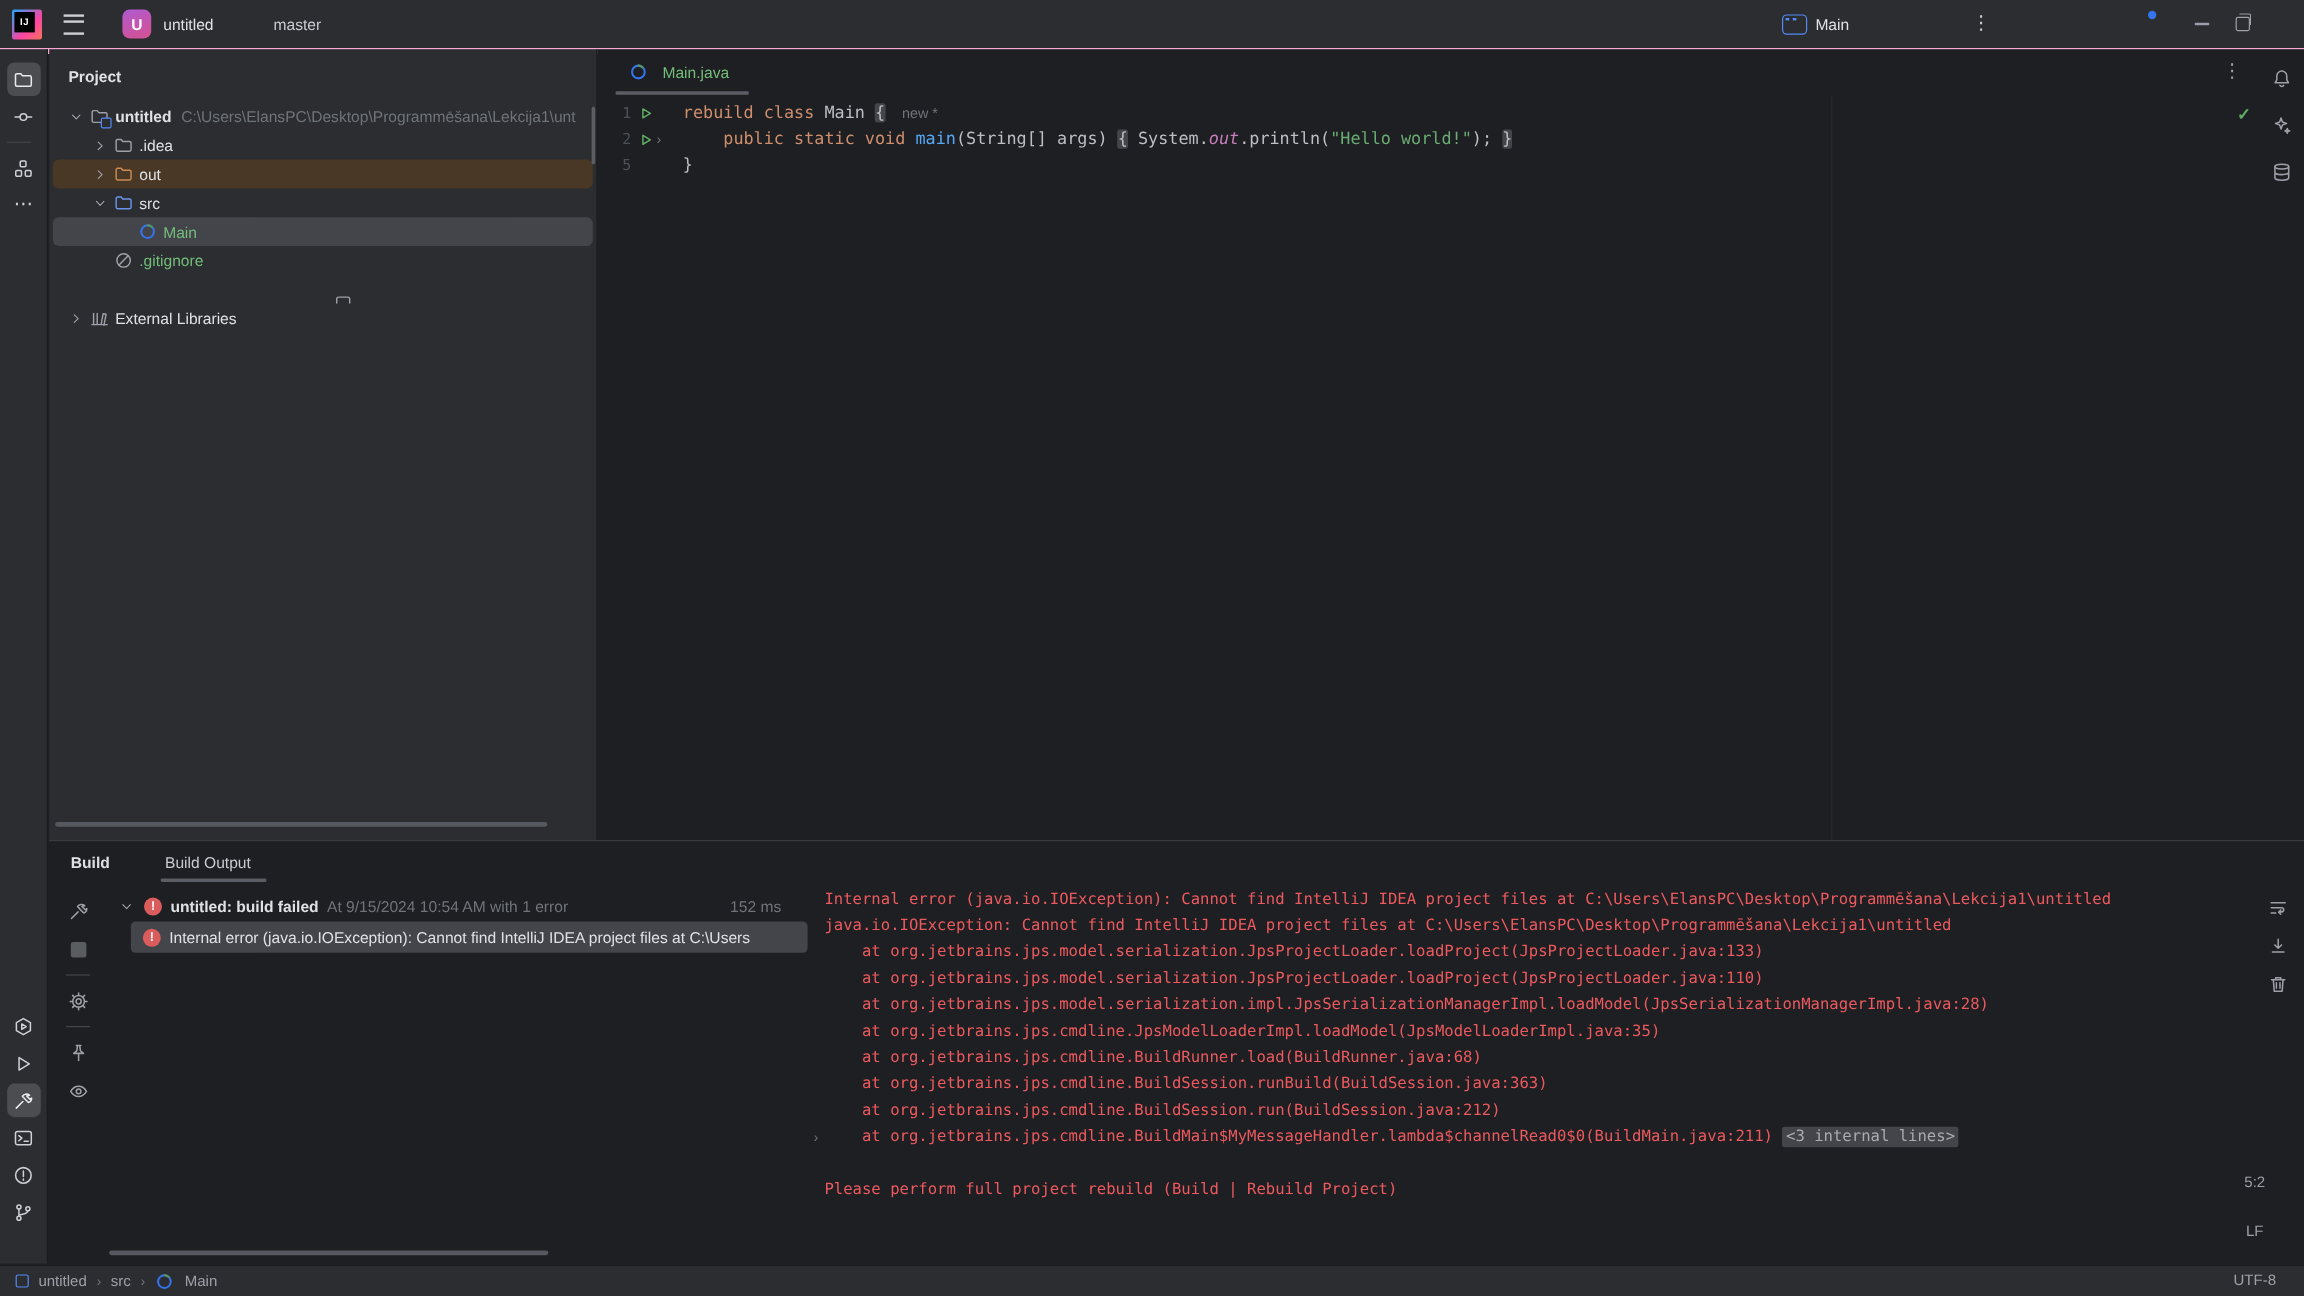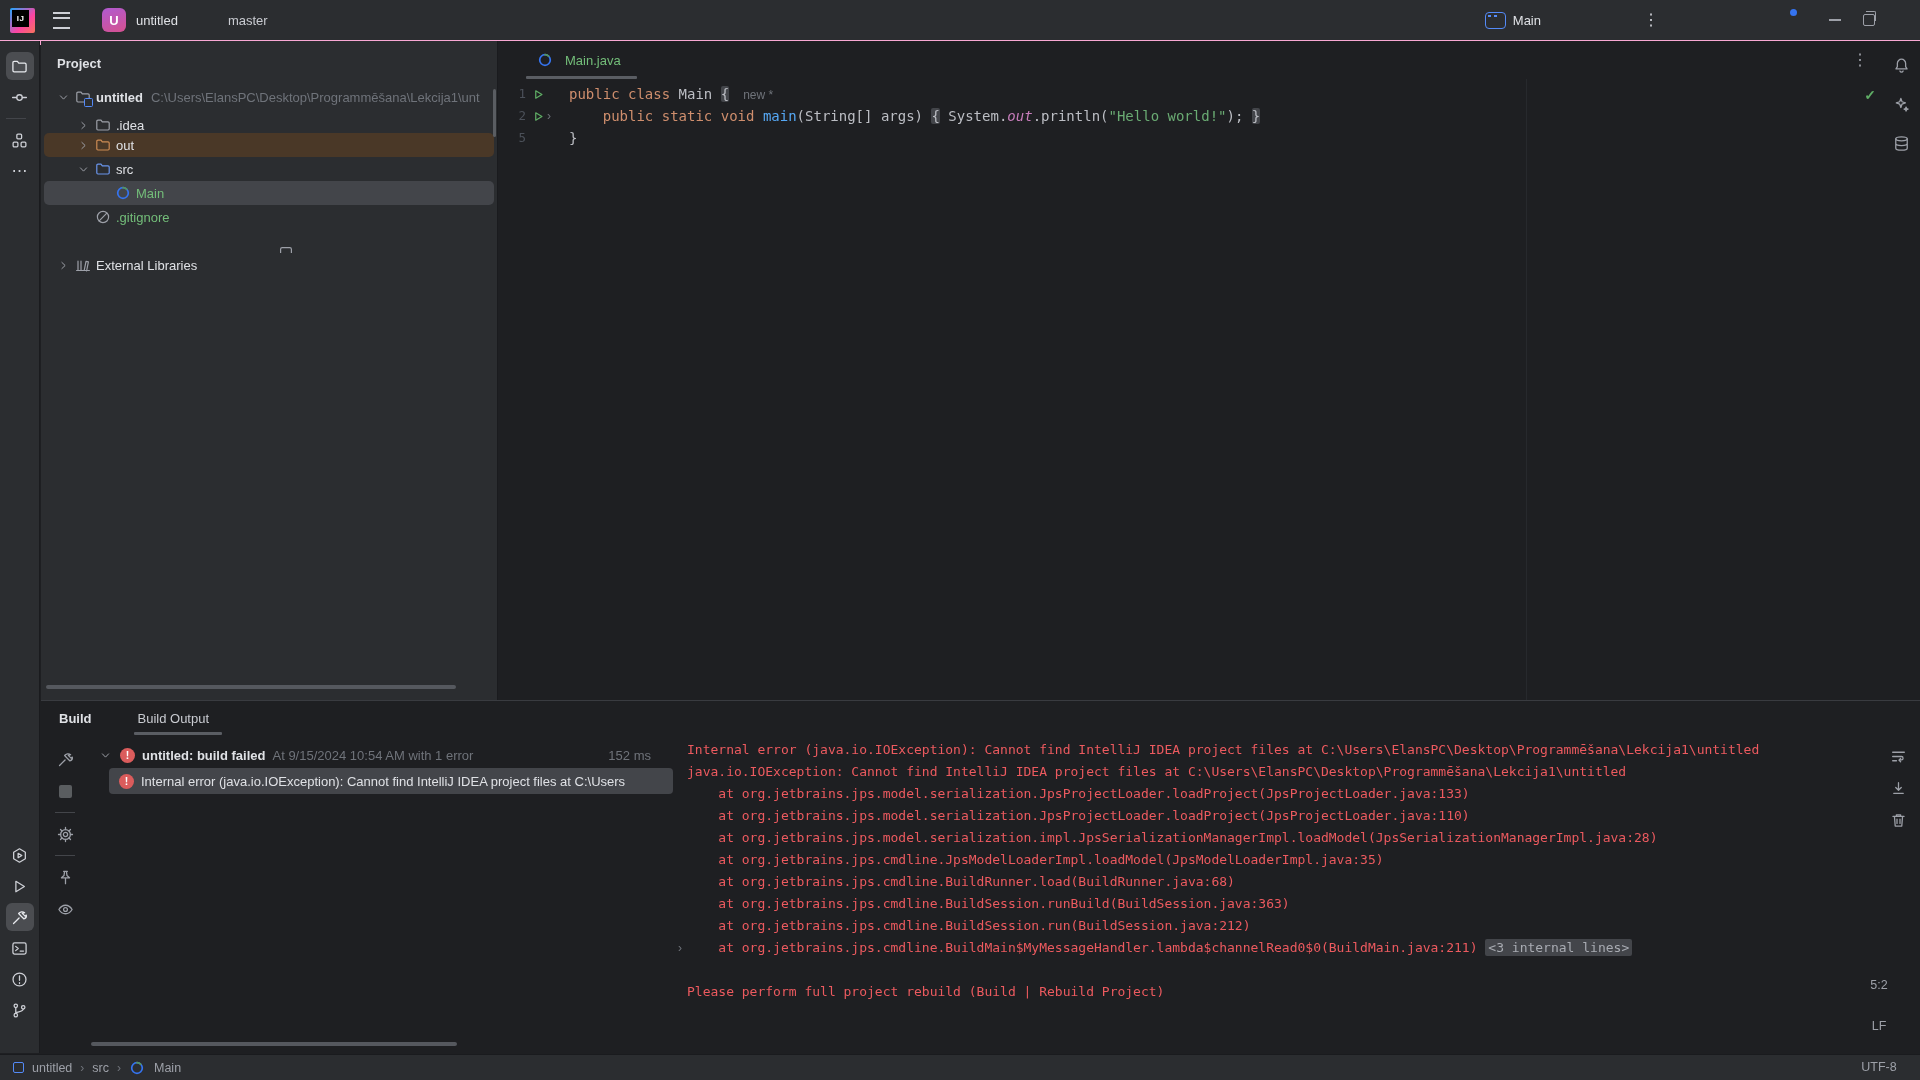--- a/index.html
+++ b/index.html
@@ -68,21 +68,21 @@
   .rootbadge{position:absolute;right:-2px;bottom:-1px;width:7px;height:7px;border:1.4px solid #548af7;border-radius:1.5px;background:#2b2d30;}
   .tlabel{color:#dfe1e5}
   .tlabel.bold{font-weight:bold}
   .tlabel.new{color:#73bd79}
   .tpath{color:#6f737a;margin-left:8px;}
   .pv-scroll{position:absolute;top:48px;right:1px;width:3px;height:48px;background:#5a5d62;border-radius:2px;}
   .ph-scroll{position:absolute;bottom:11px;left:5px;width:410px;height:4px;background:#55585e;border-radius:2px;}
 
   
   .editor{position:absolute;top:41px;left:498px;right:0;bottom:380px;background:#1e1f22;overflow:hidden;}
-  .tabbar{height:38px;display:flex;align-items:flex-end;padding-left:25px;position:relative;}
+  .tabbar{height:38px;display:flex;align-items:flex-end;padding-left:12px;position:relative;}
   .tab{display:flex;align-items:center;gap:7px;height:38px;padding:0 10px;position:relative;}
   .tab:after{content:"";position:absolute;left:3px;right:3px;bottom:0;height:3px;background:#5a5d63;border-radius:1px;}
   .tab .lbl{color:#73bd79}
   .tab .cls{color:#9da0a8;font-size:13px;margin-left:2px;}
   .tab-kebab{position:absolute;right:52px;top:11px;color:#9da0a8;font-size:15px;}
   .insp-check{position:absolute;right:44px;top:46px;color:#5fad65;font-size:14px;font-weight:bold;}
   .code{position:absolute;top:38px;left:0;right:38px;bottom:0;font-family:"DejaVu Sans Mono",monospace;
         font-size:14px;line-height:22px;padding-top:4px;}
   .code-line{display:flex;height:22px;align-items:center;white-space:pre;}
   .ln{width:28px;flex:none;text-align:right;color:#4b5059;font-size:12.5px;font-family:"DejaVu Sans Mono",monospace;}
@@ -339,21 +339,21 @@
           </span>
           <span class="ticon i-folder-root">
             <svg viewBox="0 0 16 16" fill="none" stroke="currentColor" stroke-width="1.2" stroke-linecap="round" stroke-linejoin="round">
               <path d="M1.8 4.4c0-.7.5-1.2 1.2-1.2h3l1.3 1.7h5.7c.7 0 1.2.5 1.2 1.2v5.7c0 .7-.5 1.2-1.2 1.2H3c-.7 0-1.2-.5-1.2-1.2z"></path>
             </svg>
             <span class="rootbadge"></span>
           </span>
           <span class="tlabel bold">untitled</span>
           <span class="tpath">C:\Users\ElansPC\Desktop\Programmēšana\Lekcija1\unt</span>
         </div>
-        <div class="tree-row" style="padding-left: 35px; align-items: flex-end;">
+        <div class="tree-row" style="padding-left: 35px;">
           <span class="tchev">
             <svg viewBox="0 0 16 16" fill="none" stroke="currentColor" stroke-width="1.2" stroke-linecap="round" stroke-linejoin="round">
               <path d="M6 4.2l4 3.8-4 3.8"></path>
             </svg>
           </span>
           <span class="ticon i-folder">
             <svg viewBox="0 0 16 16" fill="none" stroke="currentColor" stroke-width="1.2" stroke-linecap="round" stroke-linejoin="round">
               <path d="M1.8 4.4c0-.7.5-1.2 1.2-1.2h3l1.3 1.7h5.7c.7 0 1.2.5 1.2 1.2v5.7c0 .7-.5 1.2-1.2 1.2H3c-.7 0-1.2-.5-1.2-1.2z"></path>
             </svg>
           </span>
@@ -449,21 +449,21 @@
             </svg>
           </span>
       </div>
       <div class="tab-kebab"><span><span class="txtic" style="font-size:16px">⋮</span></span></div>
     </div>
     <div class="insp-check">✓</div>
     <div class="guide"></div>
     <div class="code" id="code">
         <div class="code-line"><span class="ln">1</span><span class="gict"><span class="gut-run"><svg viewBox="0 0 16 16" fill="none" stroke="#5fad65" stroke-width="1.8" stroke-linejoin="round">
                 <path d="M4 2.6l9 5.4-9 5.4z"></path>
-              </svg></span></span><span class="codetxt"><span class="tok-kw">public class </span><span class="tok-pl">Main </span><span class="tok-fold">{</span><span class="tok-inlay">new *</span></span></div>
+              </svg></span></span><span class="codetxt"><span class="tok-kw">rebuild class </span><span class="tok-pl">Main </span><span class="tok-fold">{</span><span class="tok-inlay">new *</span></span></div>
         <div class="code-line"><span class="ln">2</span><span class="gict"><span class="gut-run"><svg viewBox="0 0 16 16" fill="none" stroke="#5fad65" stroke-width="1.8" stroke-linejoin="round">
                 <path d="M4 2.6l9 5.4-9 5.4z"></path>
               </svg></span><span class="gut-fold">›</span></span><span class="codetxt"><span class="tok-pl">    </span><span class="tok-kw">public static void </span><span class="tok-method">main</span><span class="tok-pl">(String[] args) </span><span class="tok-fold">{</span><span class="tok-pl"> System.</span><span class="tok-field">out</span><span class="tok-pl">.println(</span><span class="tok-str">"Hello world!"</span><span class="tok-pl">);</span><span class="tok-pl"> </span><span class="tok-fold">}</span></span></div>
         <div class="code-line"><span class="ln">5</span><span class="gict"></span><span class="codetxt"><span class="tok-pl">}</span></span></div>
       </div>
     <div class="rstripe" id="rstripe">
         <div class="sicon" style="position: relative;">
           <svg viewBox="0 0 16 16" fill="none" stroke="currentColor" stroke-width="1.2" stroke-linecap="round" stroke-linejoin="round">
             <path d="M8 2.1a3.9 3.9 0 0 0-3.9 3.9v3L2.8 11.2h10.4L11.9 9v-3A3.9 3.9 0 0 0 8 2.1z"></path>
             <path d="M6.5 13.2a1.6 1.6 0 0 0 3 0"></path>

